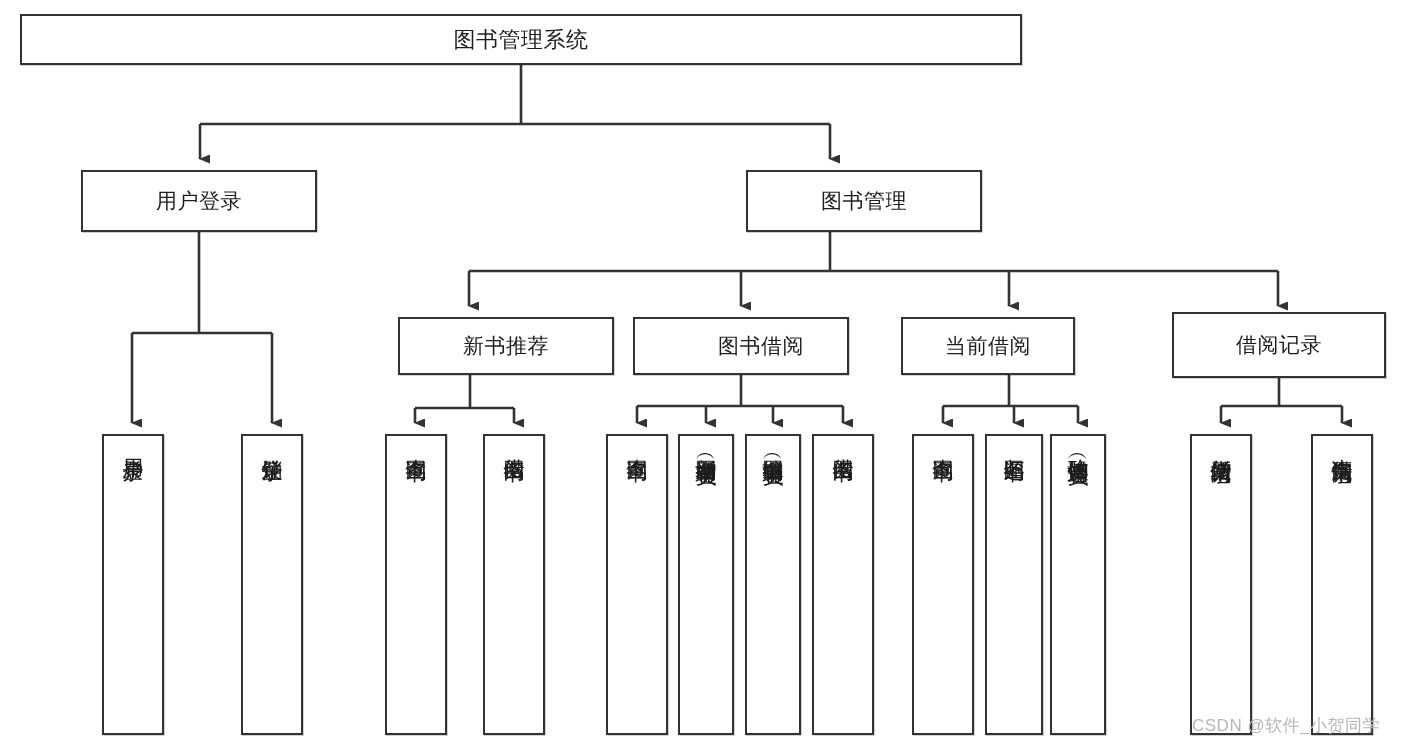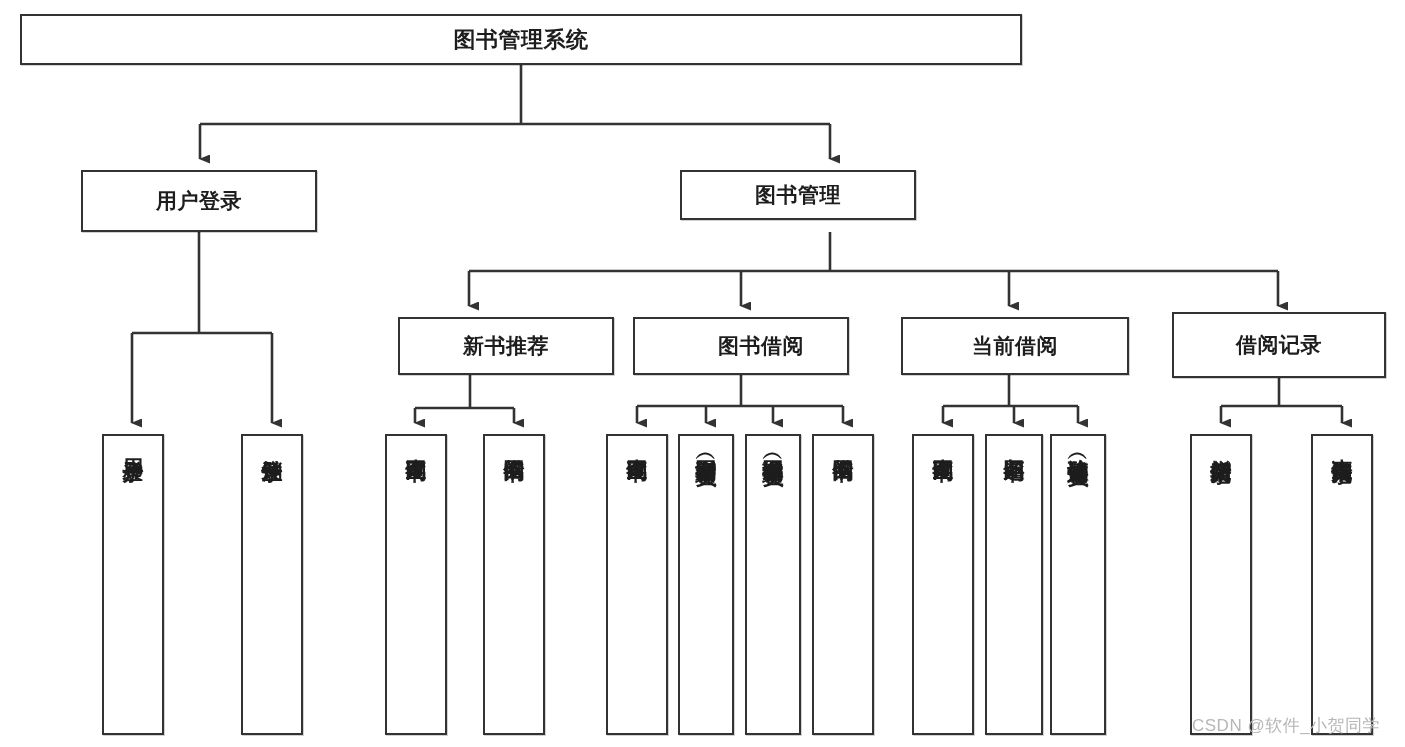--- a/index.html
+++ b/index.html
@@ -27,21 +27,20 @@
   }
   .node {
     position: absolute;
     box-sizing: border-box;
     border: 2px solid #333333;
     background: #ffffff;
     display: flex;
     align-items: center;
     justify-content: center;
     box-shadow: 1px 1px 0 rgba(0,0,0,0.18);
-    font-weight: bold;
   }
   .node .lbl {
     color: #1d1d1d;
     text-align: center;
     line-height: 1.18;
     letter-spacing: 0.5px;
   }
   .node.horiz .lbl {
     font-size: 21px;
     white-space: nowrap;
@@ -117,30 +116,30 @@
       </g>
   </svg>
 
   <div id="node-layer">
       <div class="node horiz root" style="left: 20px; top: 14px; width: 1002px; height: 51px;">
         <span class="lbl">图书管理系统</span>
       </div>
       <div class="node horiz" style="left: 81px; top: 170px; width: 236px; height: 62px;">
         <span class="lbl">用户登录</span>
       </div>
-      <div class="node horiz" style="left: 680px; top: 170px; width: 236px; height: 50px;">
+      <div class="node horiz" style="left: 746px; top: 170px; width: 236px; height: 62px;">
         <span class="lbl">图书管理</span>
       </div>
       <div class="node horiz" style="left: 362px; top: 317px; width: 216px; height: 58px; margin-left: 36px;">
         <span class="lbl">新书推荐</span>
       </div>
       <div class="node horiz" style="left: 633px; top: 317px; width: 216px; height: 58px; padding-left: 40px;">
         <span class="lbl">图书借阅</span>
       </div>
-      <div class="node horiz" style="left: 901px; top: 317px; width: 228px; height: 58px;">
+      <div class="node horiz" style="left: 901px; top: 317px; width: 174px; height: 58px;">
         <span class="lbl">当前借阅</span>
       </div>
       <div class="node horiz" style="left: 1172px; top: 312px; width: 214px; height: 66px;">
         <span class="lbl">借阅记录</span>
       </div>
       <div class="node vert" style="left: 102px; top: 434px; width: 62px; height: 301px;">
         <span class="lbl">用户登录</span>
       </div>
       <div class="node vert" style="left: 241px; top: 434px; width: 62px; height: 301px;">
         <span class="lbl">注销登录</span>

